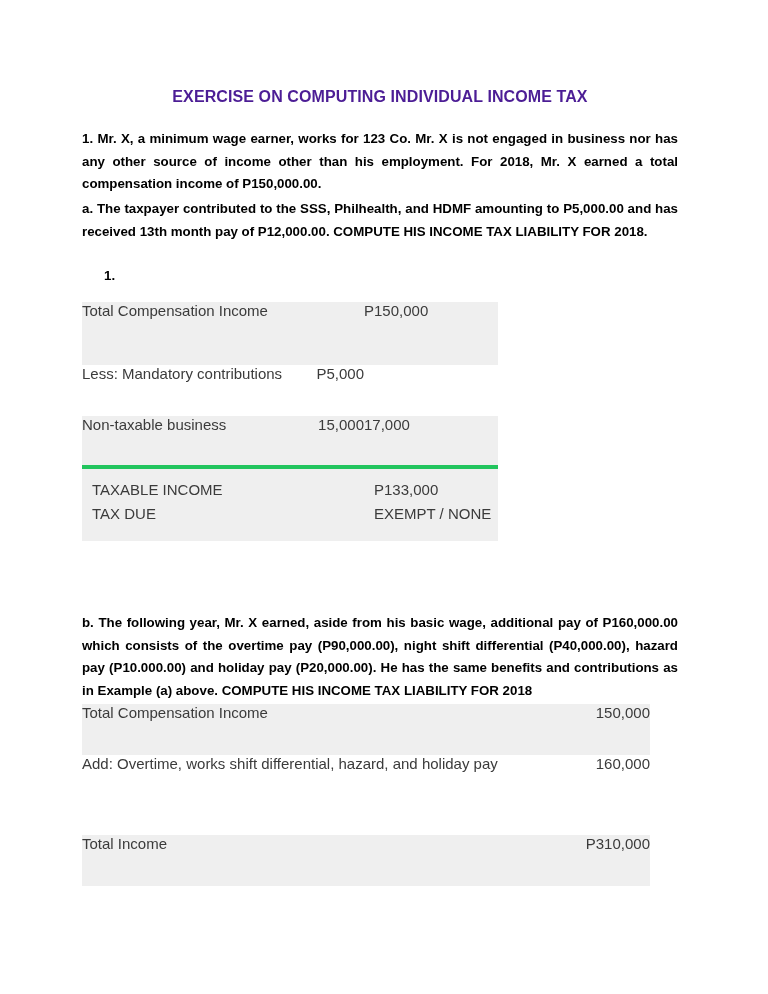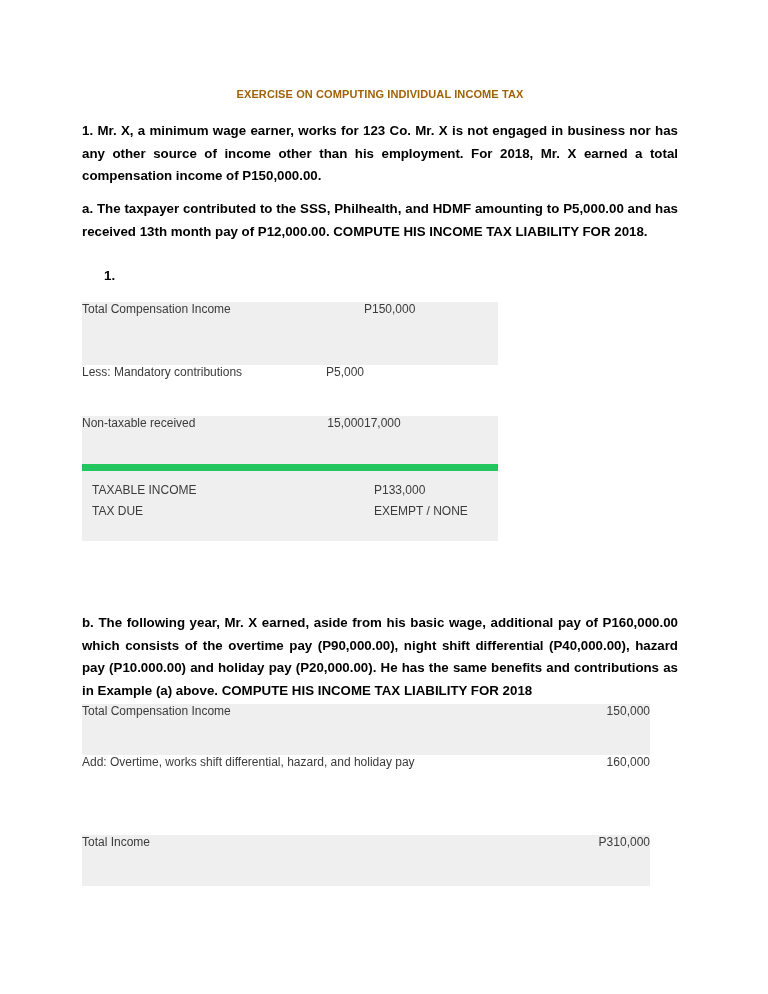--- a/index.html
+++ b/index.html
@@ -23,76 +23,76 @@
     overflow: hidden;
   }
 
   
   .doc-title {
     position: absolute;
     left: 82px;
     top: 88px;
     width: 596px;
     text-align: center;
-    font-size: 11px;
+    font-size: 16px;
     font-weight: bold;
     letter-spacing: 0.1px;
-    color: #a16207;
+    color: #4c1d95;
   }
 
   
   .para {
     position: absolute;
     left: 82px;
     width: 596px;
     font-size: 13.3px;
     font-weight: bold;
     line-height: 22.5px;
     text-align: justify;
     color: #000;
   }
-  .para.p1 { top: 120px; }
+  .para.p1 { top: 128px; }
   .para.p2 { top: 198px; }
   .para.pb { top: 612px; }
 
   .list-marker {
     position: absolute;
     left: 104px;
     top: 268px;
     font-size: 13.3px;
     font-weight: bold;
     color: #000;
   }
 
   
   .tbl {
     position: absolute;
     border-collapse: collapse;
     font-family: "Liberation Sans", sans-serif;
-    font-size: 12px;
+    font-size: 15px;
     color: #3b3b3b;
   }
   .tbl td {
     padding: 0;
     vertical-align: top;
   }
 
   .t1 {
     left: 82px;
     top: 302px;
     width: 416px;
   }
   .t2 {
     left: 82px;
     top: 704px;
     width: 568px;
   }
   .shaded { background: #efefef; }
   .plain  { background: #ffffff; }
-  .topline { border-top: 7px solid #22c55e; }
+  .topline { border-top: 4px solid #22c55e; }
 
   .cell-label {
     padding: 12px 0 0 10px;
     white-space: nowrap;
   }
   .cell-num {
     padding: 12px 0 0 0;
     white-space: nowrap;
   }
 
@@ -139,21 +139,21 @@
         <td class="c-val cell-num">P150,000</td>
       </tr>
 
       <tr class="plain h-mid">
         <td class="c-label cell-label">Less: Mandatory contributions</td>
         <td class="c-mid cell-num">P5,000</td>
         <td class="c-val cell-num"></td>
       </tr>
 
       <tr class="shaded h-mid">
-        <td class="c-label cell-label">Non-taxable received</td>
+        <td class="c-label cell-label">Non-taxable business</td>
         <td class="c-mid cell-num">15,000</td>
         <td class="c-val cell-num">17,000</td>
       </tr>
 
       <tr class="shaded topline bold-row h-dbl">
         <td class="c-label">
           <div class="subrow">TAXABLE INCOME</div>
           <div class="subrow second">TAX DUE</div>
         </td>
         <td class="c-mid"></td>

